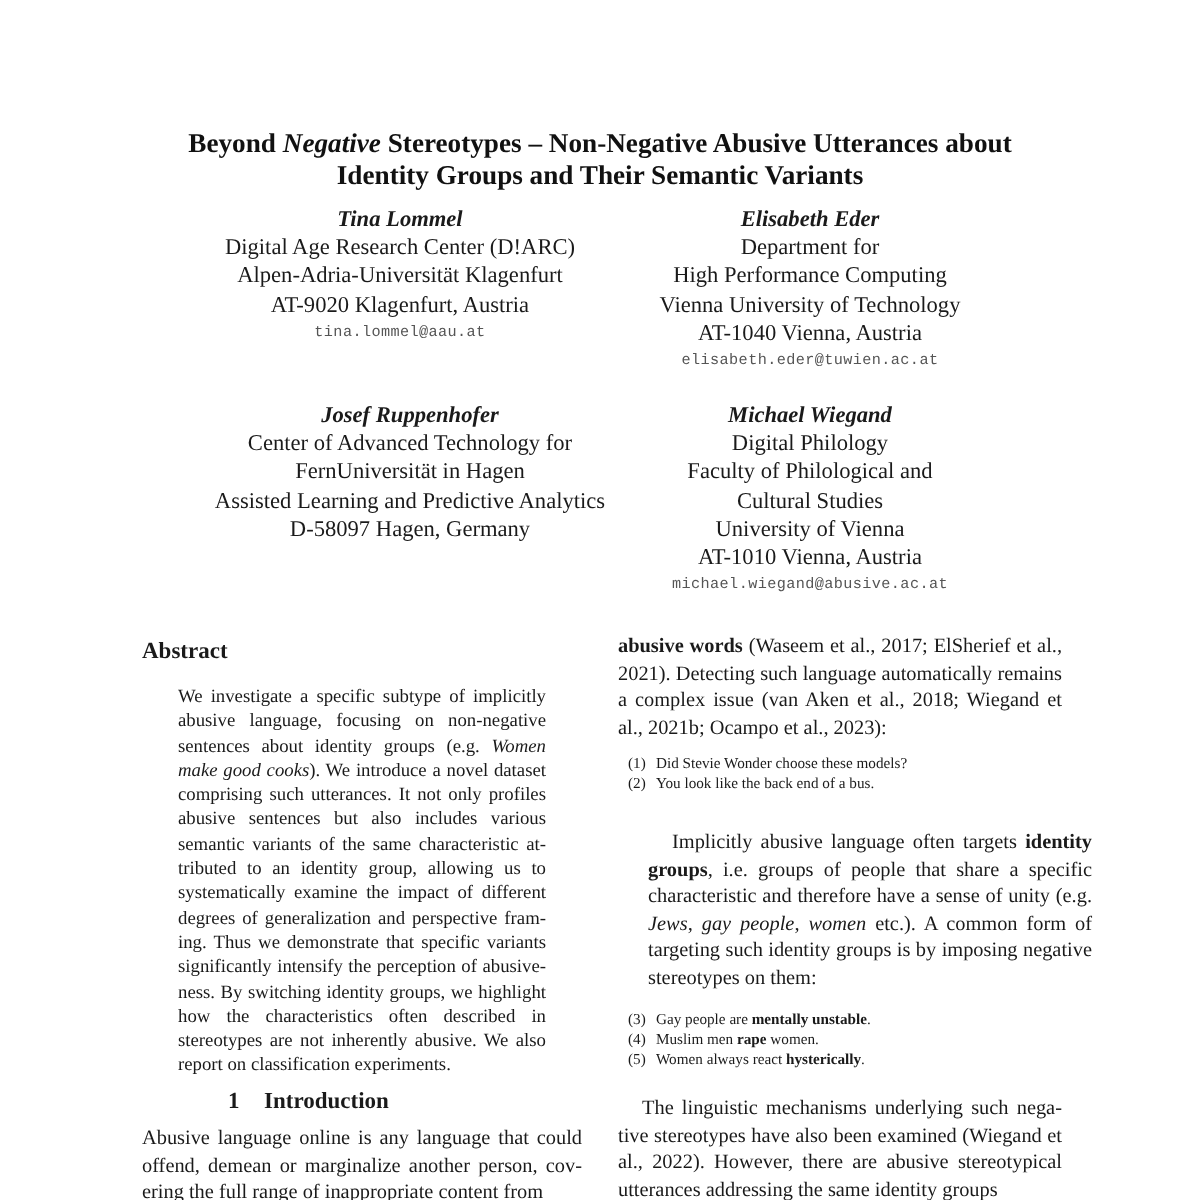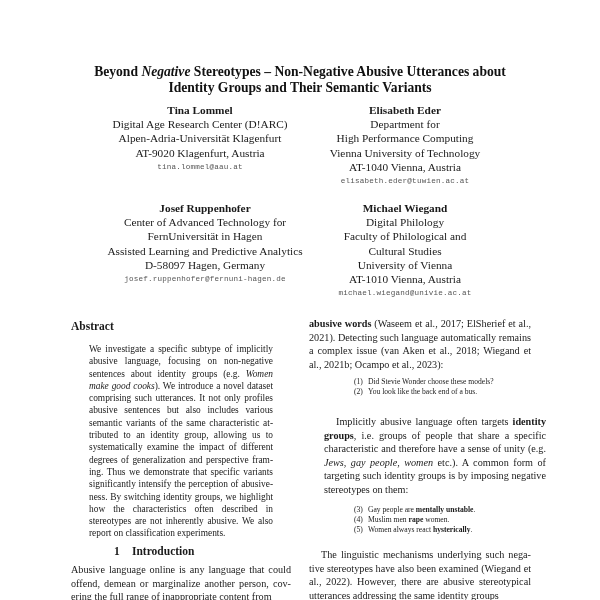--- a/index.html
+++ b/index.html
@@ -3,21 +3,21 @@
 <meta charset="utf-8">
 <style>
   html, body { margin: 0; padding: 0; background: #ffffff; }
   body { width: 600px; height: 600px; overflow: hidden; position: relative;
          font-family: "Liberation Serif", "DejaVu Serif", serif; color: #1a1a1a; }
   .page { position: absolute; left: 0; top: 0; width: 600px; height: 600px; }
   .title { position: absolute; top: 64px; left: 40px; width: 520px; text-align: center;
            font-weight: bold; font-size: 13.6px; line-height: 16px; color: #111; }
   .title i { font-weight: bold; }
   .author { position: absolute; text-align: center; font-size: 11.3px; line-height: 14.2px; }
-  .author .name { font-weight: bold; }
+  .author .name { font-weight: bold; font-style: italic; }
   .author .email { font-family: "Liberation Mono", "DejaVu Sans Mono", monospace; font-size: 7.6px;
                    line-height: 14px; color: #555; letter-spacing: 0.2px; }
   .a1 { left: 95px; width: 210px; top: 103px; }
   .a2 { left: 300px; width: 210px; top: 103px; }
   .a3 { left: 80px; width: 250px; top: 201px; }
   .a4 { left: 300px; width: 210px; top: 201px; }
   .abstract-head { position: absolute; left: 71px; width: 220px; top: 320px; text-align: left;
                    font-weight: bold; font-size: 11.5px; }
   .abstract { position: absolute; left: 89px; width: 184px; top: 343px; font-size: 9.4px;
               line-height: 12.3px; text-align: justify; hyphens: manual; }
@@ -25,21 +25,21 @@
   .sec .num { display: inline-block; width: 18px; }
   .lcol { position: absolute; left: 71px; width: 220px; top: 563px; font-size: 10.2px;
           line-height: 13.6px; text-align: justify; }
   .rcol { position: absolute; left: 309px; width: 222px; font-size: 10.2px; line-height: 13.6px;
           text-align: justify; }
   .r1 { top: 317px; }
   .r2 { top: 415px; margin-left: 15px; }
   .r3 { top: 548px; }
   .r1 p, .r2 p, .r3 p, .lcol p { margin: 0; }
   .indent { text-indent: 12px; }
-  .examples { position: absolute; left: 314px; width: 220px; font-size: 7.6px; line-height: 10px; margin-left: 40px; }
+  .examples { position: absolute; left: 314px; width: 220px; font-size: 7.6px; line-height: 10px; }
   .ex1 { top: 377px; }
   .ex2 { top: 505px; }
   .ex .n { display: inline-block; width: 14px; }
 </style>
 </head>
 <body>
 
 <div class="page">
 
   <div class="title">
@@ -63,31 +63,30 @@
     <div>AT-1040 Vienna, Austria</div>
     <div class="email">elisabeth.eder@tuwien.ac.at</div>
   </div>
 
   <div class="author a3">
     <div class="name">Josef Ruppenhofer</div>
     <div>Center of Advanced Technology for</div>
     <div>FernUniversität in Hagen</div>
     <div>Assisted Learning and Predictive Analytics</div>
     <div>D-58097 Hagen, Germany</div>
-    <div class="email">josef.ruppenhofer@fernuni-hagen.de</div>
   </div>
 
   <div class="author a4">
     <div class="name">Michael Wiegand</div>
     <div>Digital Philology</div>
     <div>Faculty of Philological and</div>
     <div>Cultural Studies</div>
     <div>University of Vienna</div>
     <div>AT-1010 Vienna, Austria</div>
-    <div class="email">michael.wiegand@univie.ac.at</div>
+    <div class="email">michael.wiegand@abusive.ac.at</div>
   </div>
 
   <div class="abstract-head">Abstract</div>
   <div class="abstract">
     <span>We investigate a specific subtype of implicitly abusive language, focusing on non-negative sentences about identity groups (e.g. </span><i>Women make good cooks</i><span>). We introduce a novel data­set comprising such utterances. It not only pro­files abusive sentences but also includes various semantic variants of the same characteristic at­tributed to an identity group, allowing us to systematically examine the impact of different degrees of generalization and perspective fram­ing. Thus we demonstrate that specific variants significantly intensify the perception of abusive­ness. By switching identity groups, we high­light how the characteristics often described in stereotypes are not inherently abusive. We also report on classification experiments.</span>
   </div>
 
   <div class="sec">
     <span class="num">1</span><span>Introduction</span>
   </div>

